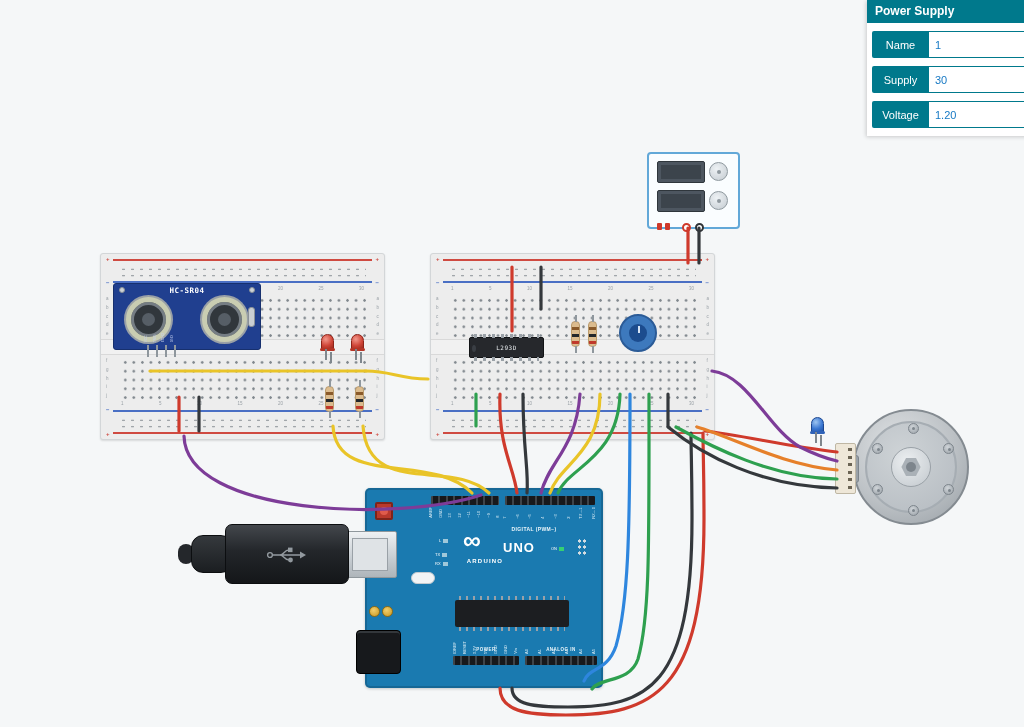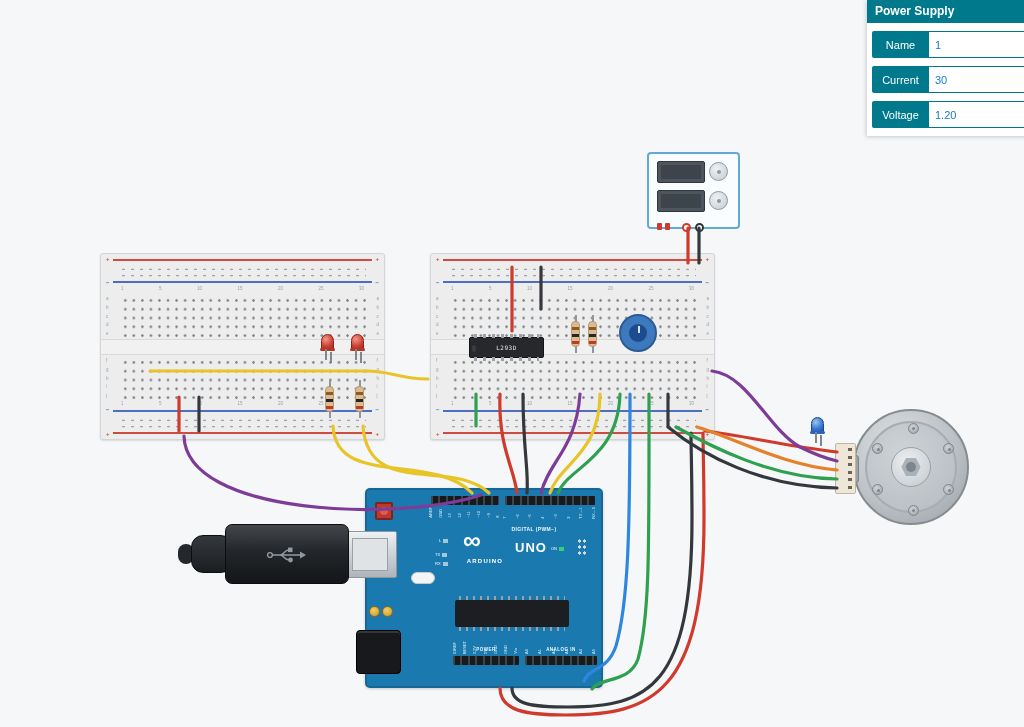--- a/index.html
+++ b/index.html
@@ -93,21 +93,21 @@
   .arduino { position:absolute; left:365px; top:488px; width:238px; height:200px; background:#1a7ab0; border-radius:5px; box-shadow:inset 0 0 0 2px rgba(0,0,0,.15), 0 1px 3px rgba(0,0,0,.2); z-index:3; }
   .ahdr { position:absolute; height:9px; background:#17191c; border-radius:1px; background-image:repeating-linear-gradient(90deg,#3e4449 0 2px,transparent 2px 7.5px); }
   .ah1 { left:66px; top:8px; width:68px; } .ah2 { left:140px; top:8px; width:90px; }
   .plabels { position:absolute; top:19px; display:flex; justify-content:space-between; }
   .pl1 { left:64px; width:72px; } .pl2 { left:138px; width:94px; }
   .vlabel { writing-mode:vertical-rl; transform:rotate(180deg); font-size:4px; color:#d9ecf5; line-height:1.2; }
   .adig { position:absolute; top:38px; left:104px; width:130px; text-align:center; color:#eaf5fa; font-size:5px; font-weight:bold; letter-spacing:.4px; }
   .areset { position:absolute; left:10px; top:14px; width:18px; height:18px; background:#b9392c; border:2px solid #7e241a; border-radius:2px; }
   .areset::after { content:""; position:absolute; left:3px; top:3px; width:8px; height:8px; border-radius:50%; background:#e05b4b; }
   .alogo { position:absolute; left:98px; top:40px; color:#fff; font-size:25px; line-height:24px; font-weight:bold; }
-  .auno { position:absolute; left:150px; top:52px; color:#fff; font-weight:bold; font-size:13px; letter-spacing:1px; }
+  .auno { position:absolute; left:138px; top:52px; color:#fff; font-weight:bold; font-size:13px; letter-spacing:1px; }
   .abrand { position:absolute; left:92px; top:70px; width:56px; text-align:center; color:#fff; font-size:6px; font-weight:bold; letter-spacing:1.2px; }
   .aminiled { position:absolute; font-size:4px; color:#fff; display:flex; align-items:center; gap:2px; }
   .lsq { width:5px; height:4px; background:#9fc8da; display:inline-block; }
   .lsq.on { background:#35d073; }
   .aicsp { position:absolute; left:212px; top:50px; width:10px; height:17px; background-image:radial-gradient(#d6dde1 1.2px,transparent 1.5px); background-size:5px 6px; }
   .acap { position:absolute; left:46px; top:84px; width:24px; height:12px; background:#f2f4f5; border:1px solid #c3cacf; border-radius:6px; }
   .amega { position:absolute; left:90px; top:112px; width:114px; height:27px; background:#1c1e21; border-radius:2px; }
   .amega::before, .amega::after { content:""; position:absolute; left:4px; right:4px; height:4px; background-image:repeating-linear-gradient(90deg,#9aa1a7 0 2px,transparent 2px 7px); }
   .amega::before { top:-4px; } .amega::after { bottom:-4px; }
   .agold { position:absolute; width:11px; height:11px; border-radius:50%; background:radial-gradient(circle at 40% 35%,#f0cf6e,#c9971f); border:1px solid #8f6b12; }
@@ -278,20 +278,40 @@
       <span class="railsign minus l">−</span>
       <span class="railsign minus r">−</span>
       <span class="railsign plus l">+</span>
       <span class="railsign plus r">+</span>
       <div class="rl blue"></div>
       <div class="rdots"></div>
       <div class="rl red"></div>
     </div>
   </div>
 
+  <div class="hcsr04">
+    <div class="hc-hole l"></div>
+    <div class="hc-hole r"></div>
+    <div class="hc-label">HC-SR04</div>
+    <div class="eye l"></div>
+    <div class="eye r"></div>
+    <div class="hc-xtal"></div>
+    <div class="hc-pinlabels">
+        <span>VCC</span>
+        <span>TRIG</span>
+        <span>ECHO</span>
+        <span>GND</span>
+      </div>
+    <div class="hc-pins">
+      <div class="hc-pin"></div>
+      <div class="hc-pin"></div>
+      <div class="hc-pin"></div>
+      <div class="hc-pin"></div>
+    </div>
+  </div>
 
   <div class="led" style="left:321px;top:334px;"></div>
   <div class="led" style="left:351px;top:334px;"></div>
   <div class="res" style="left:325px;top:386px;"></div>
   <div class="res" style="left:355px;top:386px;"></div>
   <div class="res" style="left:571px;top:321px;"></div>
   <div class="res" style="left:588px;top:321px;"></div>
 
   <div class="chip">
     <div class="chip-pins t"></div>
@@ -449,21 +469,21 @@
     </svg>
 
   <div class="props-panel">
     <div class="props-header">Power Supply</div>
     <div class="panel-rows">
         <div class="prow">
         <div class="pchip">Name</div>
         <div class="pinput">1</div>
       </div>
         <div class="prow">
-        <div class="pchip">Current</div>
+        <div class="pchip">Supply</div>
         <div class="pinput">30</div>
       </div>
         <div class="prow">
         <div class="pchip">Voltage</div>
         <div class="pinput">1.20</div>
       </div>
       </div>
   </div>
 
 </div>

